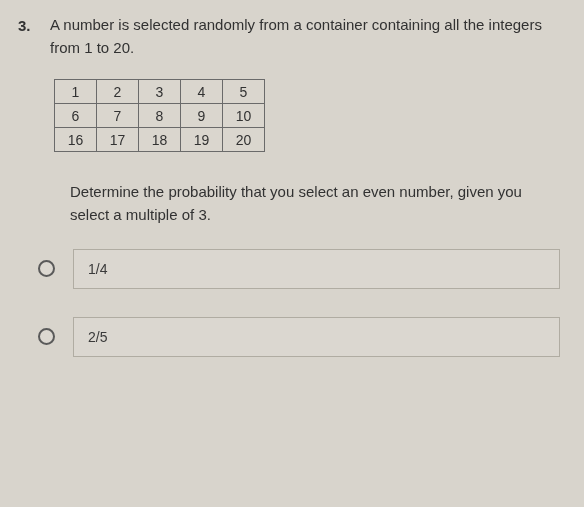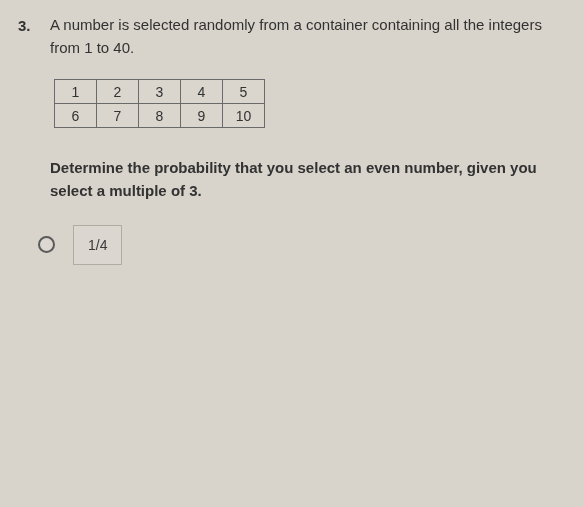--- a/index.html
+++ b/index.html
@@ -36,30 +36,29 @@
   .number-grid td {
     border: 1px solid #6a6a6a;
     width: 42px;
     height: 24px;
     text-align: center;
     vertical-align: middle;
     font-size: 14px;
     background: rgba(255,255,255,0.05);
   }
   .subprompt {
-    margin-left: 32px;
+    margin-left: 52px;
     margin-right: 10px;
     line-height: 1.55;
     margin-bottom: 22px;
-    font-weight: bold;
   }
   .options {
     margin-left: 20px;
     display: flex;
-    flex-direction: row;
+    flex-direction: column;
     gap: 28px;
   }
   .option {
     display: flex;
     align-items: center;
     gap: 18px;
   }
   .radio {
     width: 17px;
     height: 17px;
@@ -75,42 +74,53 @@
     padding: 11px 14px;
     font-size: 14px;
     color: #3a3a3a;
   }
 </style>
 </head>
 <body>
 
 <div class="question-header">
   <div class="qnum">3.</div>
-  <div class="qtext">A number is selected randomly from a container containing all the integers from 1 to 40.</div>
+  <div class="qtext">A number is selected randomly from a container containing all the integers from 1 to 20.</div>
 </div>
 
 <table class="number-grid">
   <tbody>
       <tr>
     <td>1</td>
     <td>2</td>
     <td>3</td>
     <td>4</td>
     <td>5</td>
   </tr>
   <tr>
     <td>6</td>
     <td>7</td>
     <td>8</td>
     <td>9</td>
     <td>10</td>
   </tr>
+  <tr>
+    <td>16</td>
+    <td>17</td>
+    <td>18</td>
+    <td>19</td>
+    <td>20</td>
+  </tr>
 </tbody>
   </table>
 
 <div class="subprompt">Determine the probability that you select an even number, given you select a multiple of 3.</div>
 
 <div class="options">
   <div class="option">
     <div class="radio"></div>
     <div class="option-label">1/4</div>
   </div>
+  <div class="option">
+    <div class="radio"></div>
+    <div class="option-label">2/5</div>
+  </div>
 </div>
 
 </body></html>

